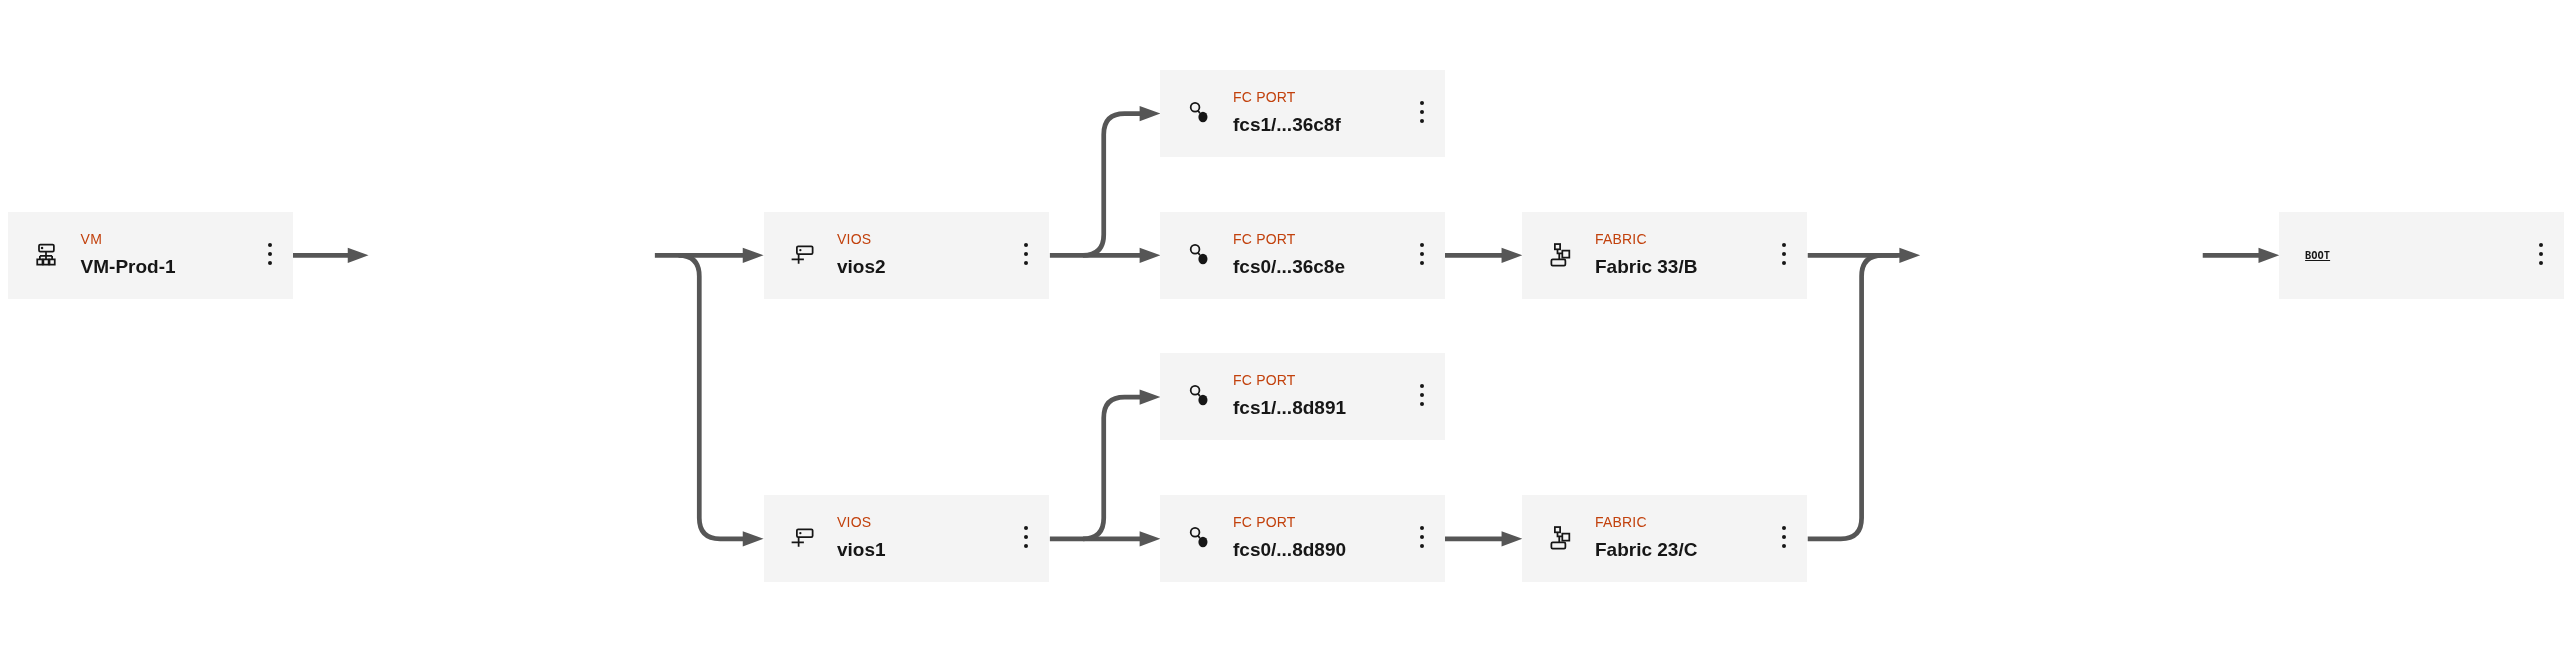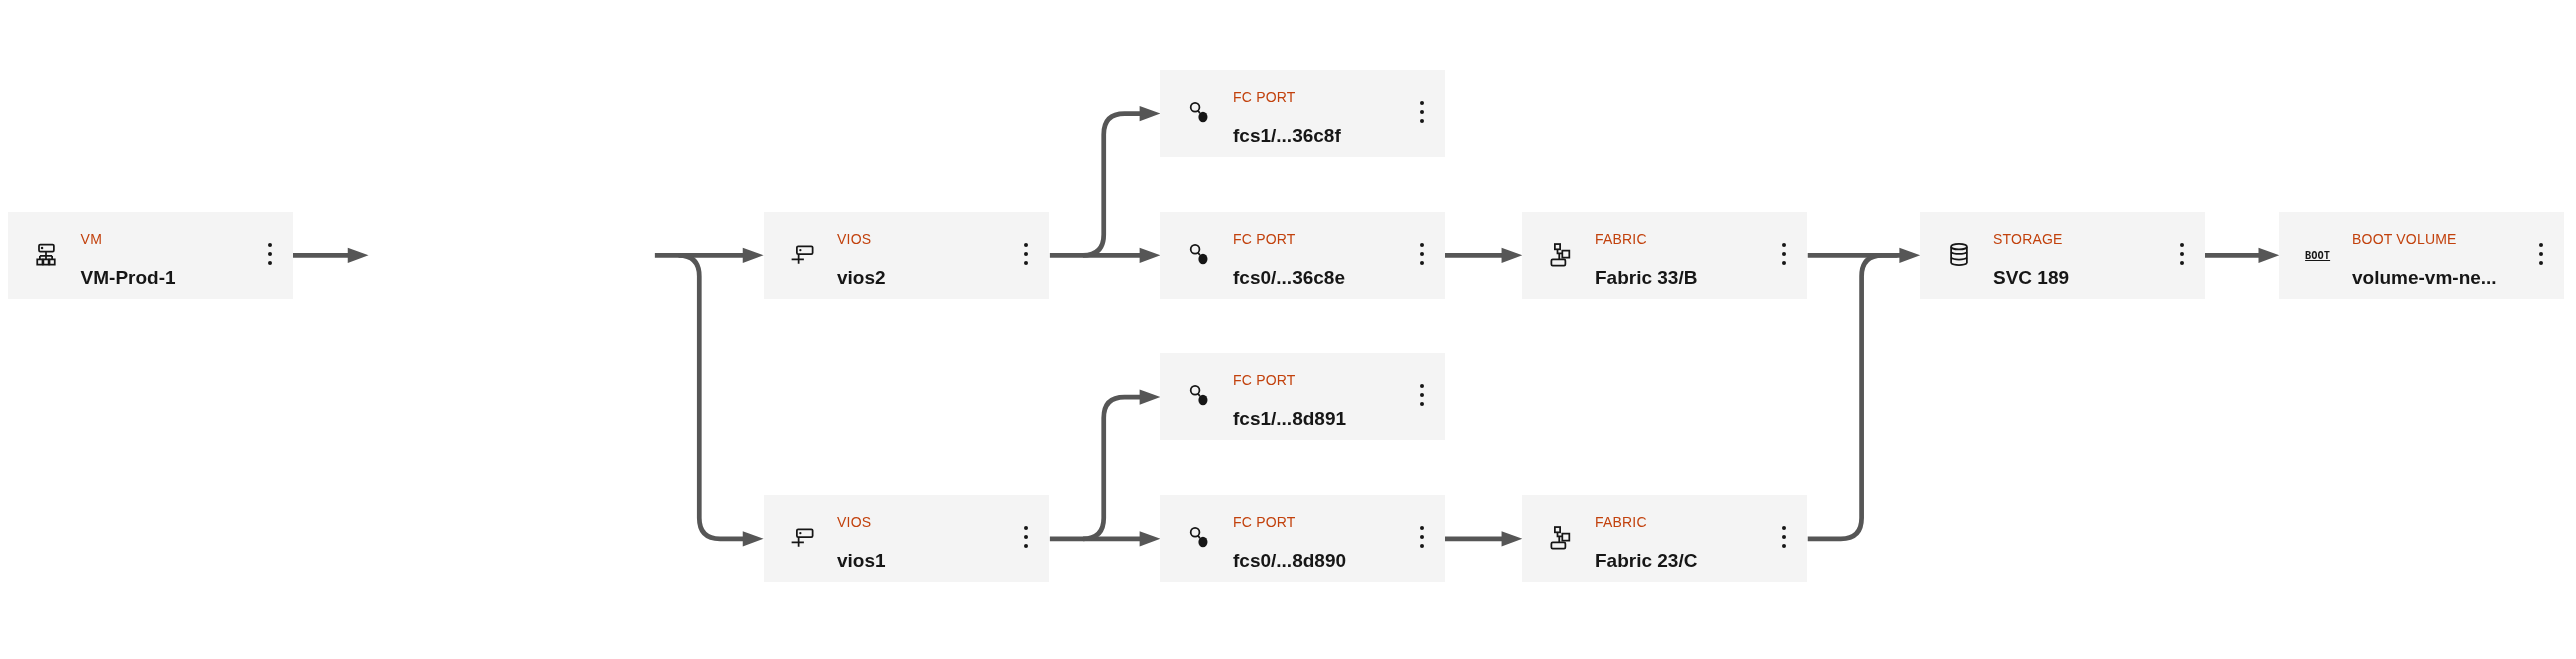--- a/index.html
+++ b/index.html
@@ -19,21 +19,21 @@
   }
   .node .nicon{
     position:absolute;left:24.6px;top:29px;width:28px;height:28px;
     display:flex;align-items:center;justify-content:center;color:#161616;
   }
   .node .nicon svg{width:28px;height:28px;display:block;}
   .nicon svg *{stroke:#161616;stroke-width:2;fill:none;}
   .nicon svg .f{fill:#161616;stroke:none;}
   .texts{position:absolute;left:73px;top:18px;white-space:nowrap;}
   .ntype{font-size:14px;line-height:19px;color:#c2410c;letter-spacing:0.2px;}
-  .nname{font-size:19px;line-height:24.6px;font-weight:700;color:#161616;margin-top:17px;}
+  .nname{font-size:19px;line-height:24.6px;font-weight:700;color:#161616;margin-top:6px;}
   .boot-glyph{
     font-family:"DejaVu Sans Mono","Liberation Mono",monospace;
     font-size:10.4px;font-weight:700;letter-spacing:0;color:#161616;text-decoration:underline;
   }
   .kebab{
     position:absolute;right:5.7px;top:23px;width:34px;height:38px;
     background:none;border:none;padding:0;cursor:pointer;
     display:flex;flex-direction:column;align-items:center;justify-content:center;gap:4.7px;
   }
   .kebab i{width:4.3px;height:4.3px;border-radius:50%;background:#161616;display:block;}
@@ -200,49 +200,25 @@
       <div class="ntype">FABRIC</div>
       <div class="nname">Fabric 33/B</div>
     </div>
     <button class="kebab">
         <i></i>
         <i></i>
         <i></i>
       </button>
   </div>
 
-  <div class="node" id="n-storage">
-    <span class="nicon">
-      <svg viewBox="0 0 32 32">
-          <ellipse cx="16" cy="6.5" rx="9" ry="3.2"></ellipse>
-          <path d="M7 6.5 V25.5 M25 6.5 V25.5"></path>
-          <path d="M7 12.6 c3 2.9 15 2.9 18 0"></path>
-          <path d="M7 19 c3 2.9 15 2.9 18 0"></path>
-          <path d="M7 25.4 c3 2.9 15 2.9 18 0"></path>
-        </svg>
-    </span>
-    <div class="texts">
-      <div class="ntype">STORAGE</div>
-      <div class="nname">SVC 189</div>
-    </div>
-    <button class="kebab">
-        <i></i>
-        <i></i>
-        <i></i>
-      </button>
-  </div>
 
   <div class="node" id="n-boot">
     <span class="nicon">
       <span class="boot-glyph">BOOT</span>
     </span>
-    <div class="texts">
-      <div class="ntype">BOOT VOLUME</div>
-      <div class="nname">volume-vm-ne...</div>
-    </div>
     <button class="kebab">
         <i></i>
         <i></i>
         <i></i>
       </button>
   </div>
 
   <div class="node" id="n-fc8d891">
     <span class="nicon">
       <svg viewBox="0 0 32 32">

